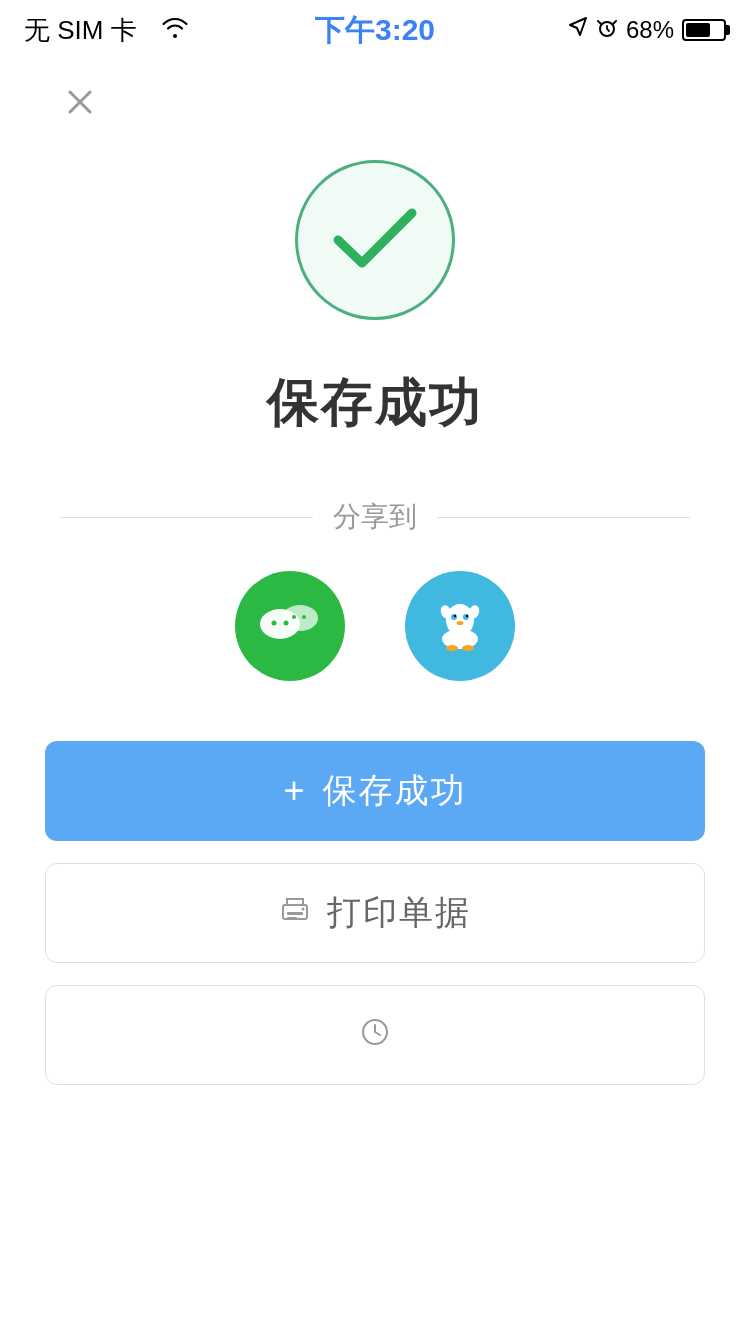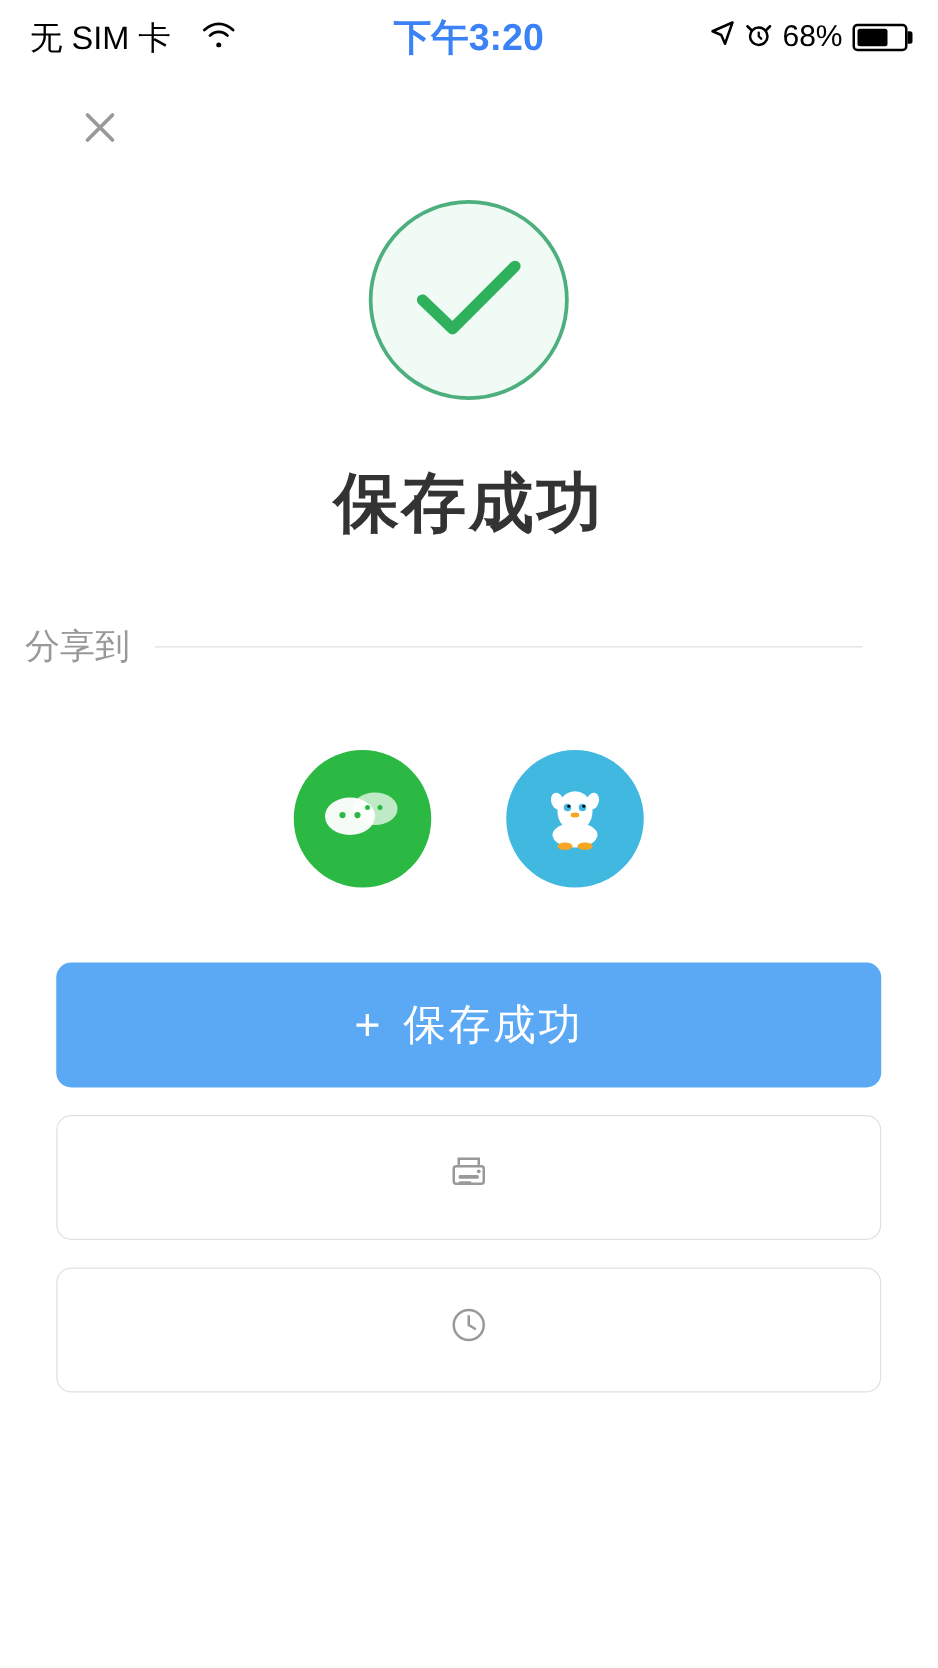--- a/index.html
+++ b/index.html
@@ -144,21 +144,22 @@
       flex-direction: column;
       align-items: center;
       margin-bottom: 60px;
     }
 
     .share-divider {
       width: 100%;
       position: relative;
       display: flex;
       align-items: center;
-      margin-bottom: 64px;
+      justify-content: center;
+      margin-bottom: 35px;
     }
 
     .share-divider::before {
       content: '';
       position: absolute;
       top: 50%;
       left: 60px;
       right: 60px;
       height: 1px;
       background: #e0e0e0;
@@ -356,20 +357,21 @@
     <button class="btn-secondary">
       <span>
         <svg width="32" height="30" viewBox="0 0 32 30" fill="none">
           <rect x="4" y="10" width="24" height="14" rx="2" stroke="#999" stroke-width="2"></rect>
           <path d="M8 10V4h16v6" stroke="#999" stroke-width="2"></path>
           <rect x="8" y="17" width="16" height="3" rx="1" fill="#999"></rect>
           <rect x="8" y="22" width="10" height="2" rx="1" fill="#999"></rect>
           <circle cx="24" cy="14" r="1.5" fill="#999"></circle>
         </svg>
       </span>
+      <span>打印单据</span>
     </button>
 
     <button class="btn-secondary">
       <span>
         <svg width="30" height="30" viewBox="0 0 30 30" fill="none">
           <circle cx="15" cy="15" r="12" stroke="#999" stroke-width="2"></circle>
           <path d="M15 8v7l5 3" stroke="#999" stroke-width="2" stroke-linecap="round"></path>
         </svg>
       </span>
     </button>

